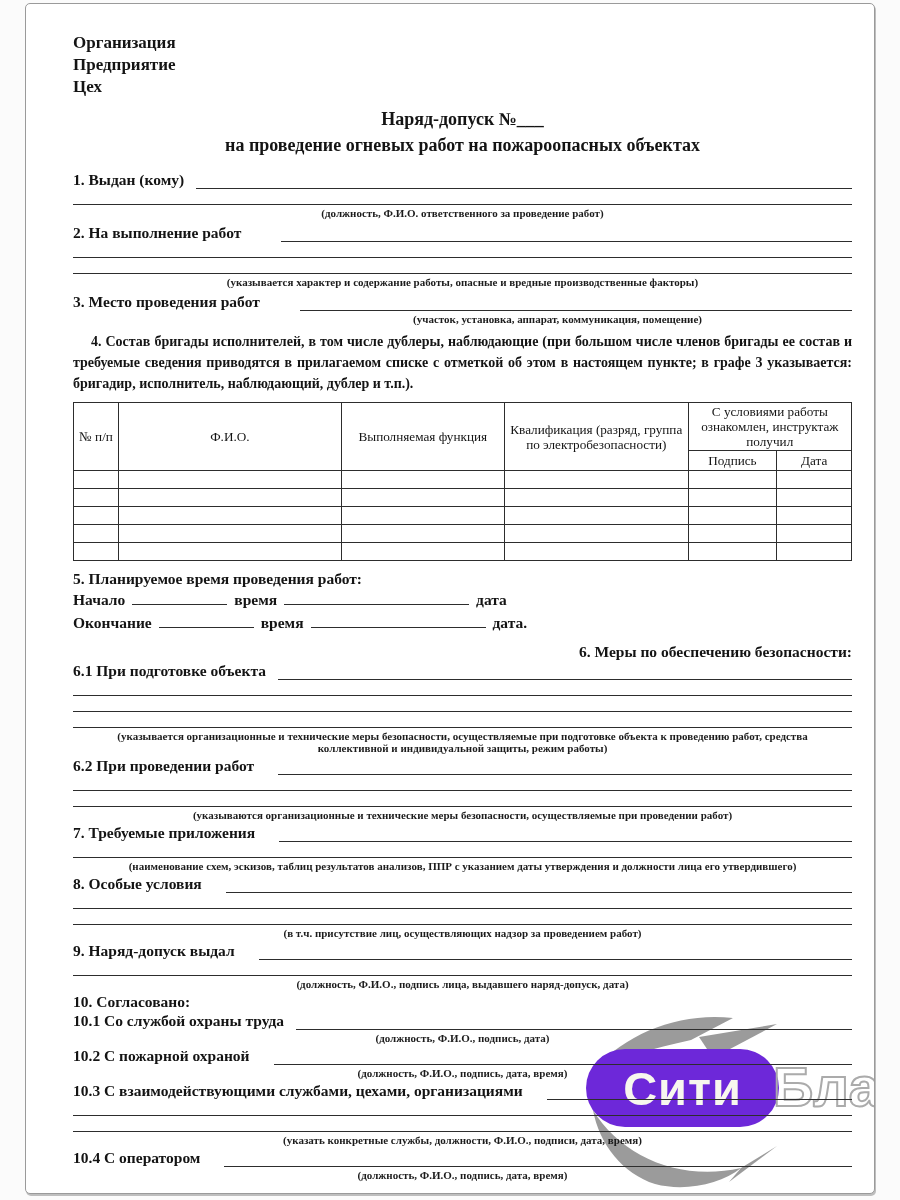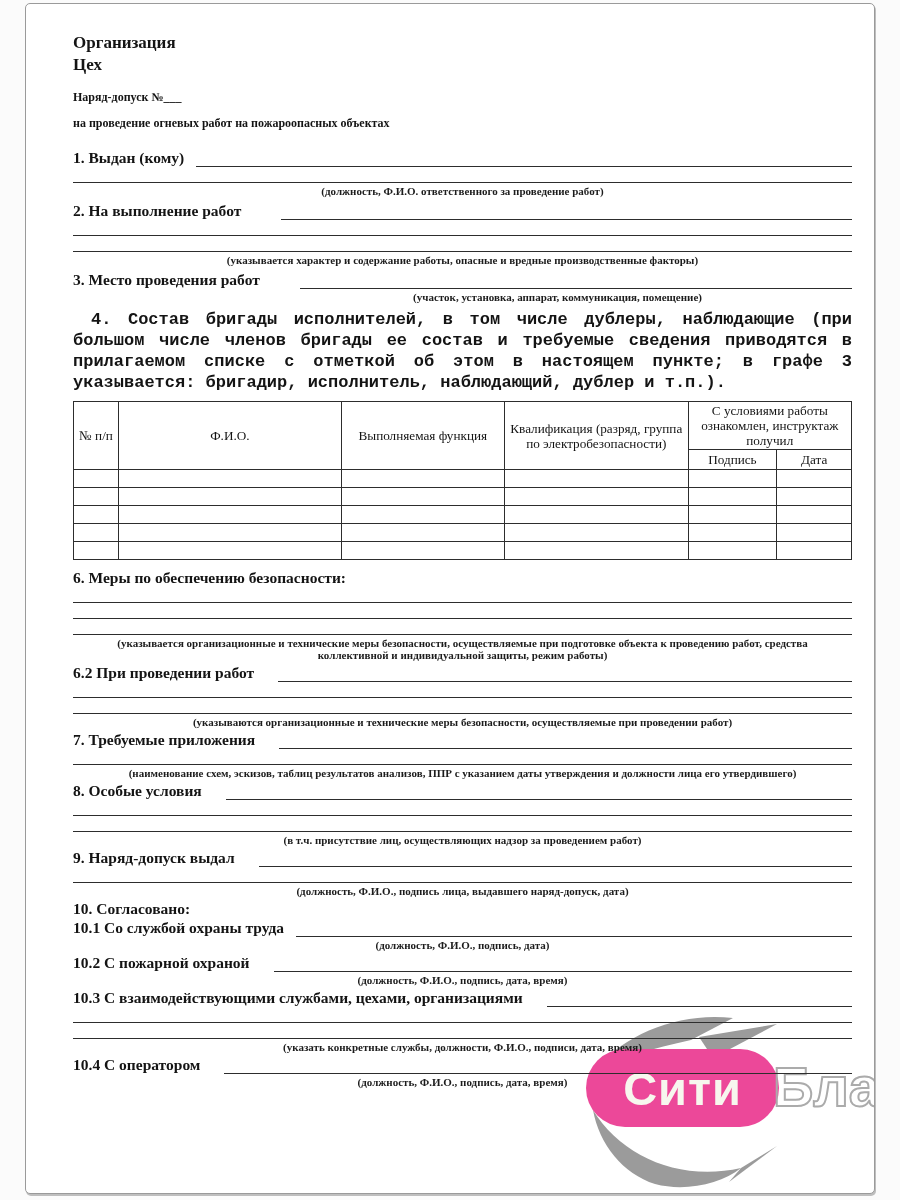--- a/index.html
+++ b/index.html
@@ -15,56 +15,56 @@
     background:#ffffff;
     border:1px solid #9a9a9a;
     border-radius:5px;
     box-shadow:1px 2px 0 rgba(140,140,140,.55);
     overflow:hidden;
   }
   .content { position:relative; z-index:2; padding:28px 22px 0 47px; }
 
   .org-block div { font-weight:bold; font-size:17px; line-height:22px; }
 
-  .title { font-weight:bold; font-size:12px; line-height:26px; margin-top:8px; }
+  .title { text-align:center; font-weight:bold; font-size:18px; line-height:26px; margin-top:8px; }
 
   .frow { display:flex; align-items:flex-end; }
   .lbl { font-weight:bold; font-size:15.5px; line-height:19px; white-space:nowrap; padding-right:12px; }
   .fill { flex:1; border-bottom:1.6px solid #2d2d2d; height:18px; min-width:40px; }
   .line { border-bottom:1.6px solid #2d2d2d; height:16px; }
   .cap { font-size:11px; line-height:12px; text-align:center; padding-top:2px; font-weight:bold; color:#1c1c1c; }
   .cap.two { line-height:12px; padding-left:30px; padding-right:30px; }
   .cap.offset-right { padding-left:190px; }
 
-  .para { font-weight:bold; font-size:17px; line-height:21px; text-align:justify; text-indent:18px; margin-top:6px;font-family:Liberation Mono, monospace; }
+  .para { font-weight:bold; font-size:14px; line-height:21px; text-align:justify; text-indent:18px; margin-top:6px; }
 
   table.brigade { width:100%; border-collapse:collapse; table-layout:fixed; margin-top:8px; }
   .brigade th, .brigade td {
     border:1.6px solid #2d2d2d;
     font-weight:normal; font-size:13.2px; line-height:15px;
     text-align:center; vertical-align:middle; padding:1px 3px;
   }
   .brigade thead tr.main th { height:44px; }
   .brigade thead tr.sub th { height:20px; }
   .brigade tbody td { height:18px; }
 
   .sec5 { margin-top:8px; }
   .time-row { font-weight:bold; font-size:15.5px; line-height:23px; }
   .blank { display:inline-block; border-bottom:1.6px solid #2d2d2d; height:13px; margin:0 7px; vertical-align:baseline; }
   .b95 { width:95px; } .b180 { width:185px; } .b175 { width:175px; }
 
-  .mt12 { margin-top:12px; } .mt8 { margin-top:8px; }
+  .mt12 { margin-top:12px; } .mt8 { margin-top:8px;text-align:right; }
   .mt4 { margin-top:4px;gap:28px; } .mt2 { margin-top:2px;gap:12px; }
 
   
   .watermark { position:absolute; left:555px; top:1002px; width:330px; height:200px; z-index:1; }
   .wm-svg { position:absolute; left:0; top:0; }
   .wm-capsule {
     position:absolute; left:5px; top:43px; width:193px; height:78px;
-    background:#ec4899; border-radius:39px;
+    background:#6d28d9; border-radius:39px;
     display:flex; align-items:center; justify-content:center;
   }
   .wm-city {
     font-family:"Liberation Sans","DejaVu Sans",sans-serif;
     font-weight:bold; font-size:47px; letter-spacing:1px; color:#f7f7ee;
   }
   .wm-blank {
     position:absolute; left:192px; top:48px;
     font-family:"Liberation Sans","DejaVu Sans",sans-serif;
     font-weight:bold; font-size:56px; letter-spacing:0px;
@@ -87,20 +87,21 @@
     <div class="wm-capsule">
       <span class="wm-city">Сити</span>
     </div>
     <span class="wm-blank">Бланк</span>
   </div>
 
   <div class="content">
 
     <div class="org-block">
       <div>Организация</div>
+      <div>Предприятие</div>
       <div>Цех</div>
     </div>
 
     <div class="title">
       <div>Наряд-допуск №___</div>
       <div>на проведение огневых работ на пожароопасных объектах</div>
     </div>
 
     <div class="frow mt12">
       <span class="lbl">1. Выдан (кому)</span>
@@ -184,22 +185,35 @@
             <td></td>
             <td></td>
             <td></td>
             <td></td>
             <td></td>
             <td></td>
           </tr>
         </tbody>
     </table>
 
+    <div class="sec5">
+      <div class="lbl" style="padding-right:0">5. Планируемое время проведения работ:</div>
+      <div class="time-row">
+        <span>Начало</span><span class="blank b95"></span><span>время</span><span class="blank b180"></span><span>дата</span>
+      </div>
+      <div class="time-row">
+        <span>Окончание</span><span class="blank b95"></span><span>время</span><span class="blank b175"></span><span>дата.</span>
+      </div>
+    </div>
 
     <div class="lbl mt8" style="padding-right:0">6. Меры по обеспечению безопасности:</div>
+    <div class="frow">
+      <span class="lbl">6.1 При подготовке объекта</span>
+      <span class="fill"></span>
+    </div>
     <div class="line"></div>
     <div class="line"></div>
     <div class="line"></div>
     <div class="cap two">(указывается организационные и технические меры безопасности, осуществляемые при подготовке объекта к проведению работ, средства коллективной и индивидуальной защиты, режим работы)</div>
 
     <div class="frow mt2">
       <span class="lbl">6.2 При проведении работ</span>
       <span class="fill"></span>
     </div>
     <div class="line"></div>

